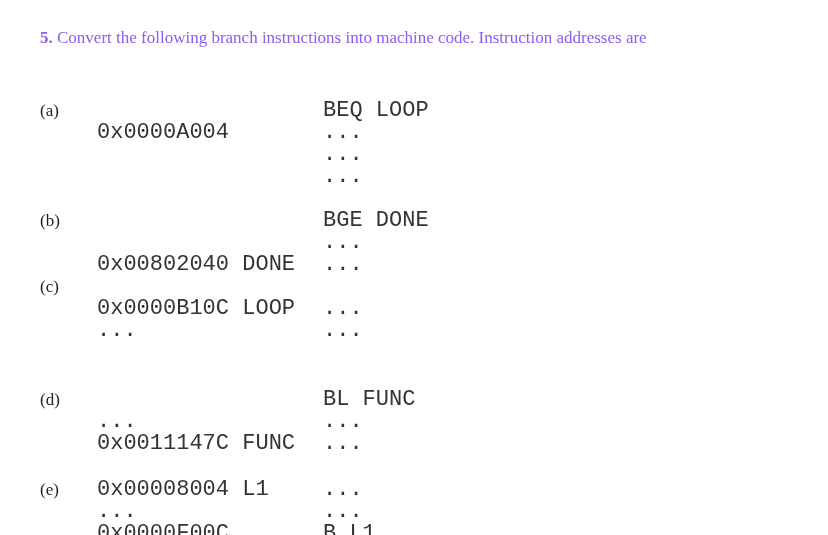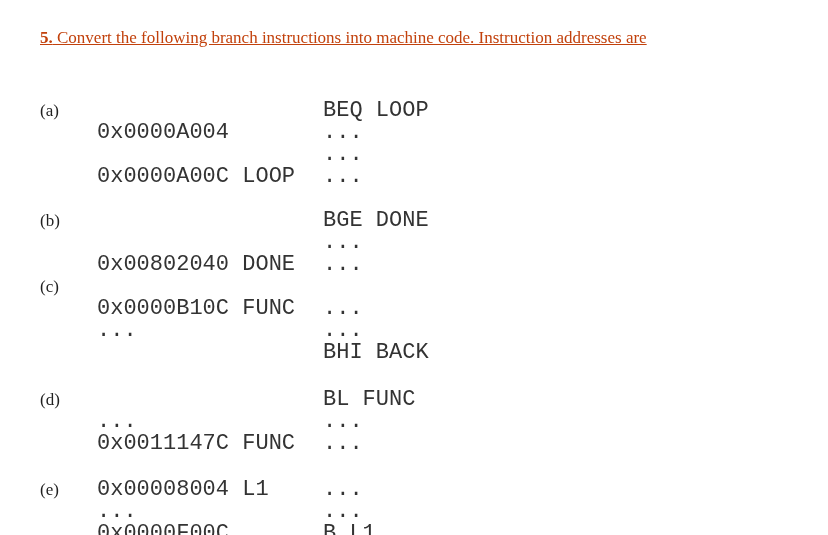--- a/index.html
+++ b/index.html
@@ -14,23 +14,22 @@
     overflow: hidden;
     font-family: "Liberation Serif", "DejaVu Serif", serif;
   }
   .prompt {
     position: absolute;
     left: 40px;
     top: 26px;
     width: 750px;
     font-size: 17px;
     line-height: 24px;
-    color: #c2410c;
+    color: #8b5cf6;
     margin: 0;
-    text-decoration: underline;
   }
   .prompt .pline { display: block; }
   .prompt b { font-weight: bold; }
 
   .listing {
     position: absolute;
     left: 0;
     top: 100px;
     right: 0;
   }
@@ -80,21 +79,20 @@
       <span class="c2">BEQ LOOP</span>
     </div>
     <div class="row">
       <span class="c1">0x0000A004</span>
       <span class="c2">...</span>
     </div>
     <div class="row">
       <span class="c2">...</span>
     </div>
     <div class="row">
-      <span class="c1">0x0000A00C LOOP</span>
       <span class="c2">...</span>
     </div>
   </div>
 
   <div class="gap22"></div>
 
   <div class="section">
     <div class="row">
       <span class="slabel">(b)</span>
       <span class="c2">BGE DONE</span>
@@ -106,29 +104,28 @@
       <span class="c1">0x00802040 DONE</span>
       <span class="c2">...</span>
     </div>
   </div>
 
   <div class="section">
     <div class="row">
       <span class="slabel">(c)</span>
     </div>
     <div class="row">
-      <span class="c1">0x0000B10C FUNC</span>
+      <span class="c1">0x0000B10C LOOP</span>
       <span class="c2">...</span>
     </div>
     <div class="row">
       <span class="c1">...</span>
       <span class="c2">...</span>
     </div>
     <div class="row">
-      <span class="c2">BHI BACK</span>
     </div>
   </div>
 
   <div class="gap25"></div>
 
   <div class="section">
     <div class="row">
       <span class="slabel">(d)</span>
       <span class="c2">BL FUNC</span>
     </div>

